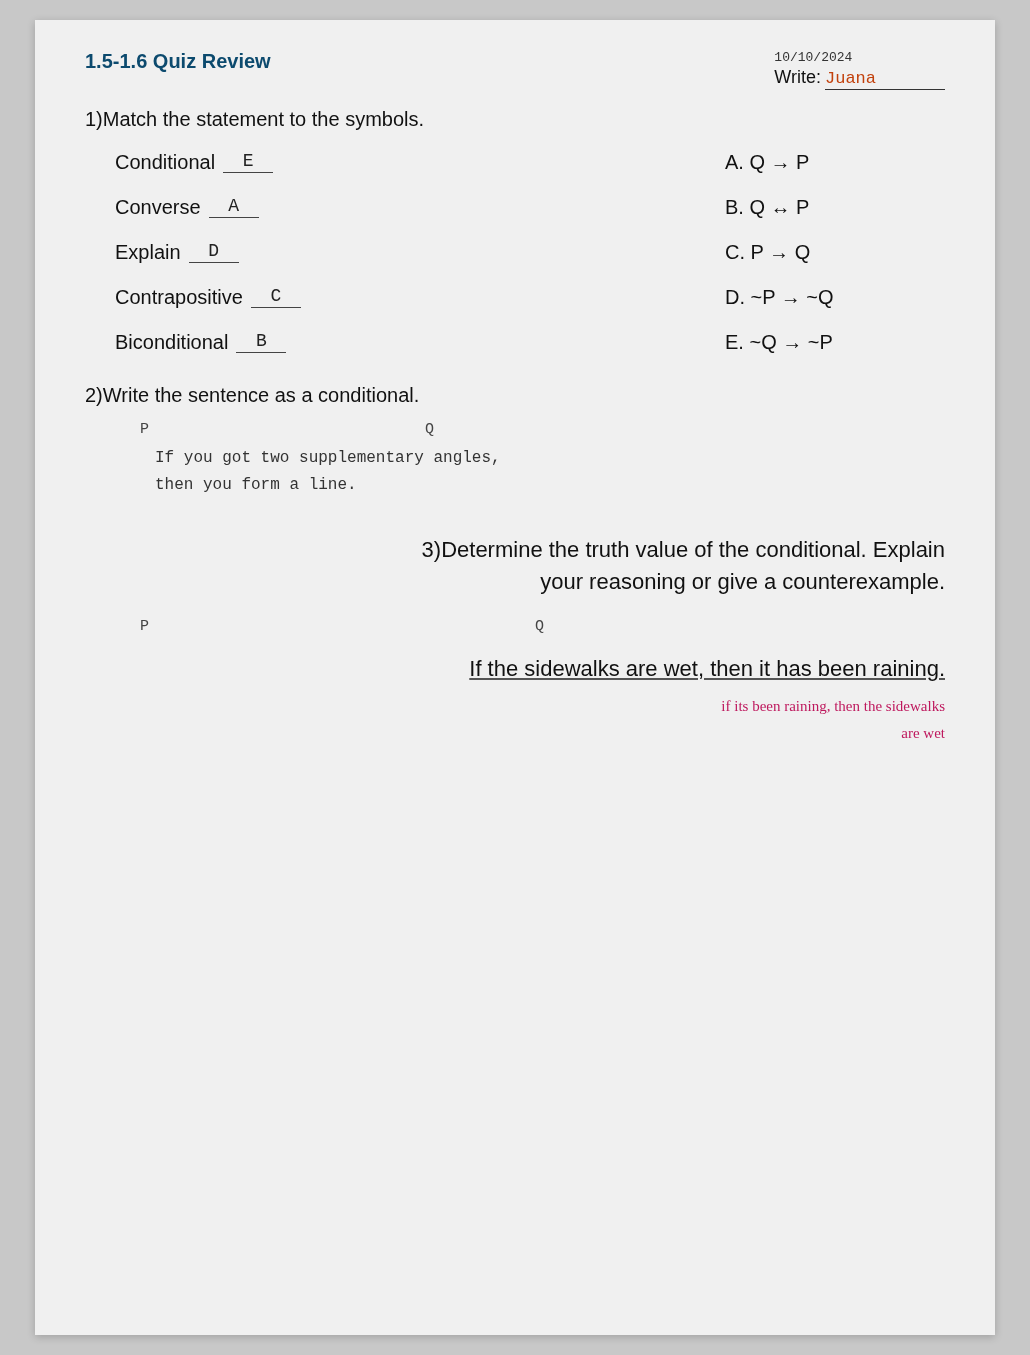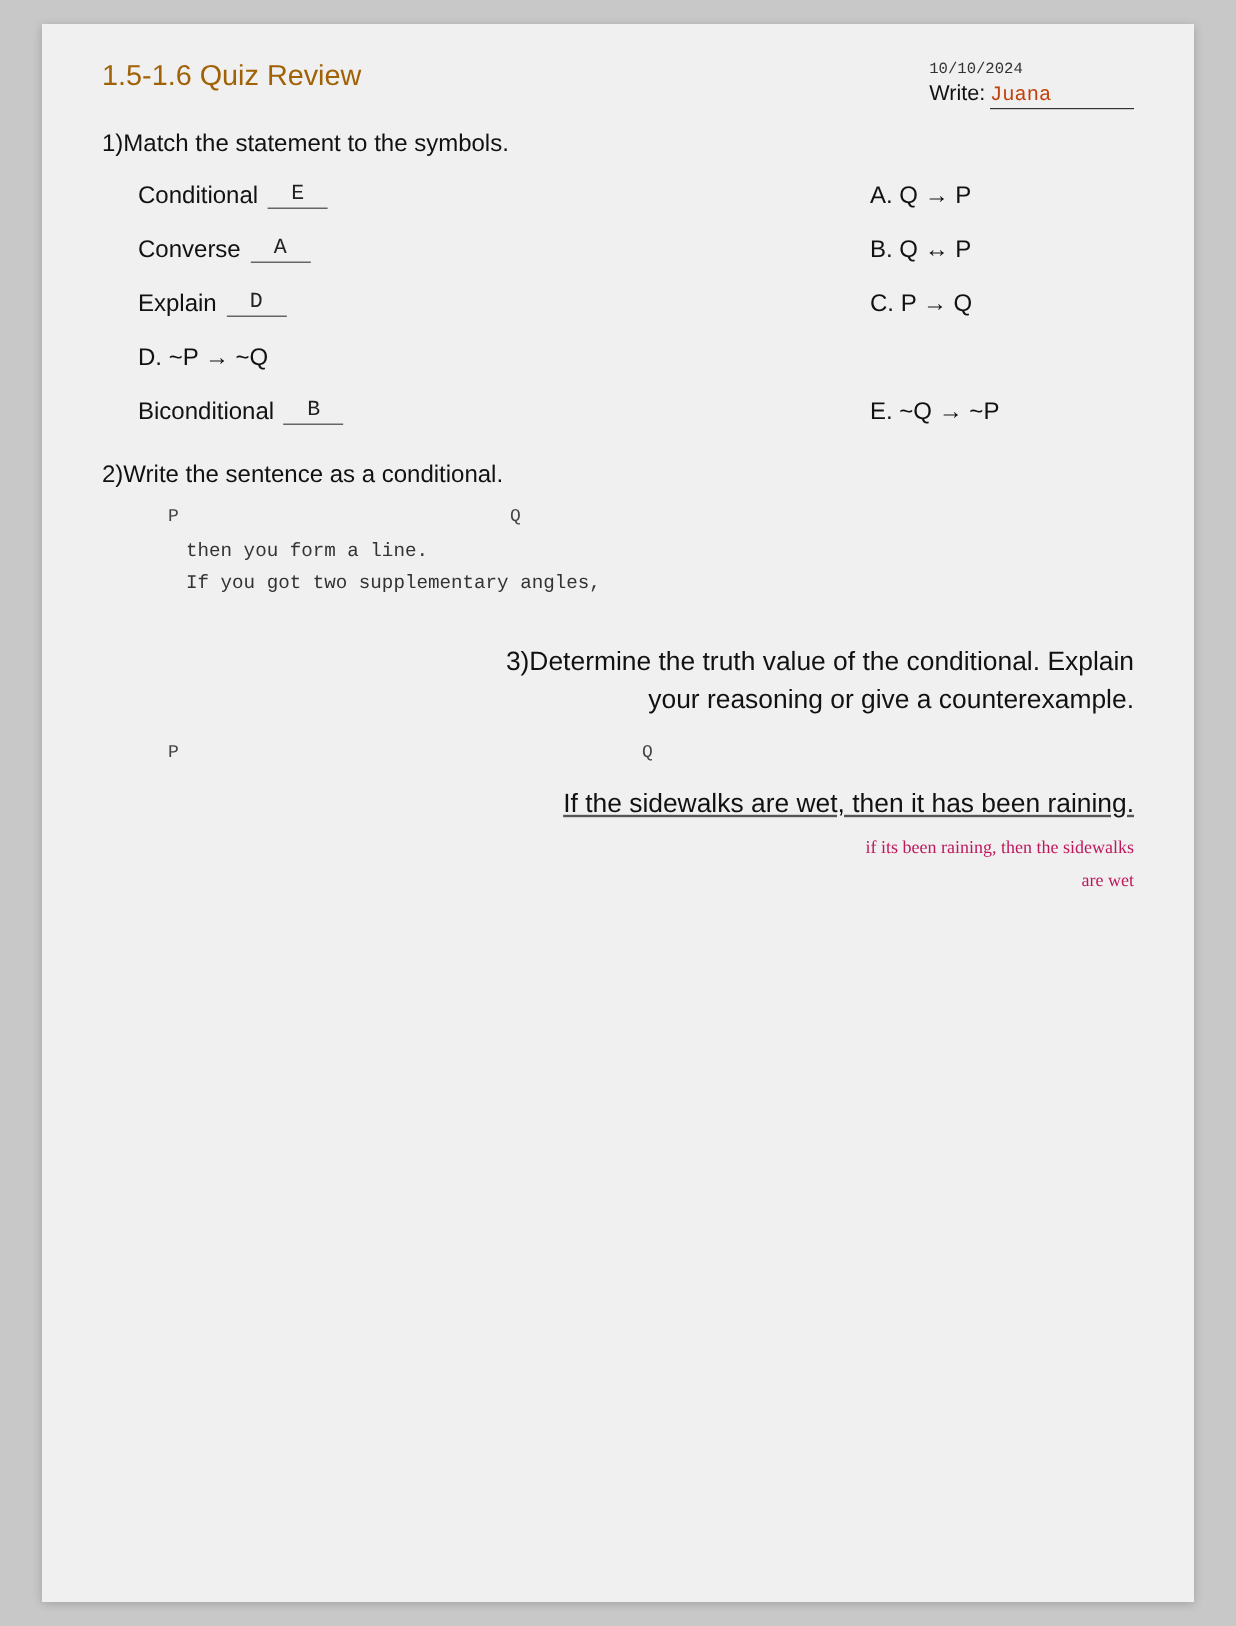--- a/index.html
+++ b/index.html
@@ -24,23 +24,23 @@
     }
 
     .header-row {
       display: flex;
       justify-content: space-between;
       align-items: flex-start;
       margin-bottom: 18px;
     }
 
     .quiz-title {
-      font-size: 24px;
-      font-weight: normal;
-      color: #a16207;
+      font-size: 20px;
+      font-weight: bold;
+      color: #0c4a6e;
     }
 
     .name-section {
       display: flex;
       flex-direction: column;
       align-items: flex-start;
       font-size: 18px;
       color: #111;
     }
 
@@ -231,20 +231,24 @@
 
       <div class="match-row">
         <div class="match-left">
           <span class="match-term">Explain</span>
           <span class="match-answer">D</span>
         </div>
         <div class="match-right">C. P → Q</div>
       </div>
 
       <div class="match-row">
+        <div class="match-left">
+          <span class="match-term">Contrapositive</span>
+          <span class="match-answer">C</span>
+        </div>
         <div class="match-right">D. ~P → ~Q</div>
       </div>
 
       <div class="match-row">
         <div class="match-left">
           <span class="match-term">Biconditional</span>
           <span class="match-answer">B</span>
         </div>
         <div class="match-right">E. ~Q → ~P</div>
       </div>
@@ -255,22 +259,22 @@
   <div class="q2-section">
     <div class="q2-prompt">2)Write the sentence as a conditional.</div>
 
     <div style="position:relative; padding-left:50px; margin-bottom: 2px; height: 22px;">
       <span class="pq-label pq-label-p" style="position:absolute; left:55px; font-family:'Courier New',cursive; font-size:15px; color:#444;">P</span>
       <span class="pq-label pq-label-q" style="position:absolute; left:340px; font-family:'Courier New',cursive; font-size:15px; color:#444;">Q</span>
     </div>
 
 
     <div class="q2-answer">
+      <div>If you got two supplementary angles,</div>
       <div>then you form a line.</div>
-      <div>If you got two supplementary angles,</div>
     </div>
   </div>
 
   <div class="q3-section">
     <div class="q3-prompt">
       <div>3)Determine the truth value of the conditional.  Explain</div>
       <div>your reasoning or give a counterexample.</div>
     </div>
 
     <div style="position:relative; padding-left:50px; margin-bottom: 2px; height: 22px;">

